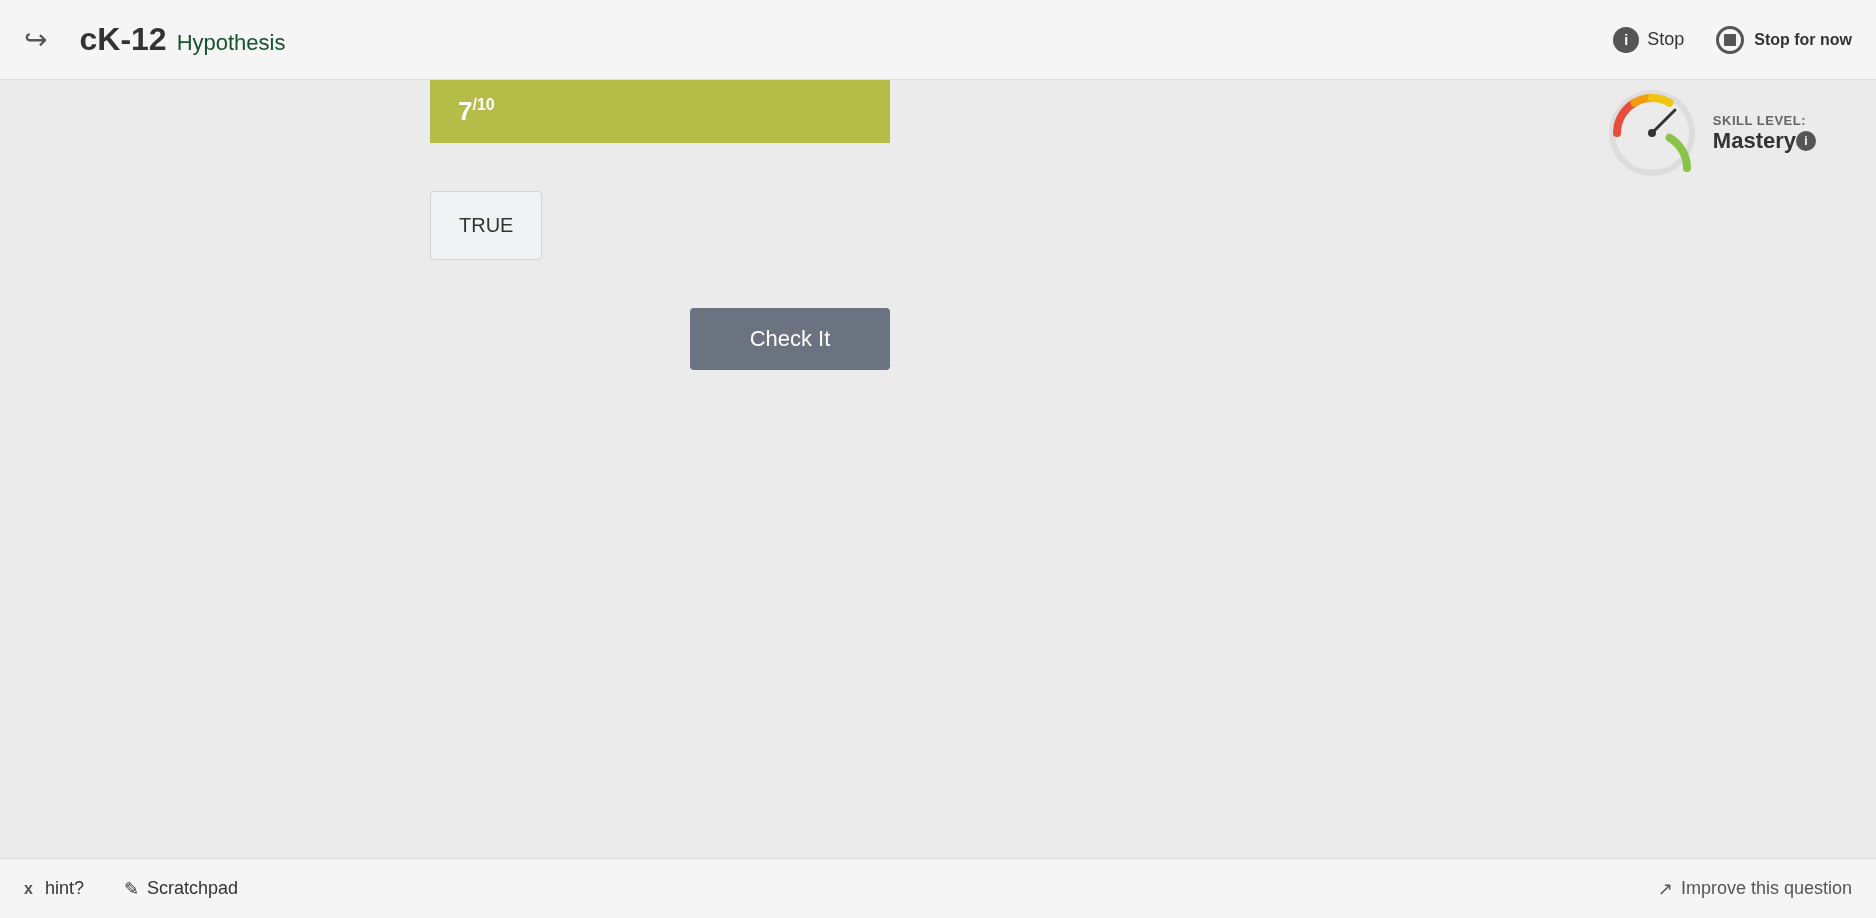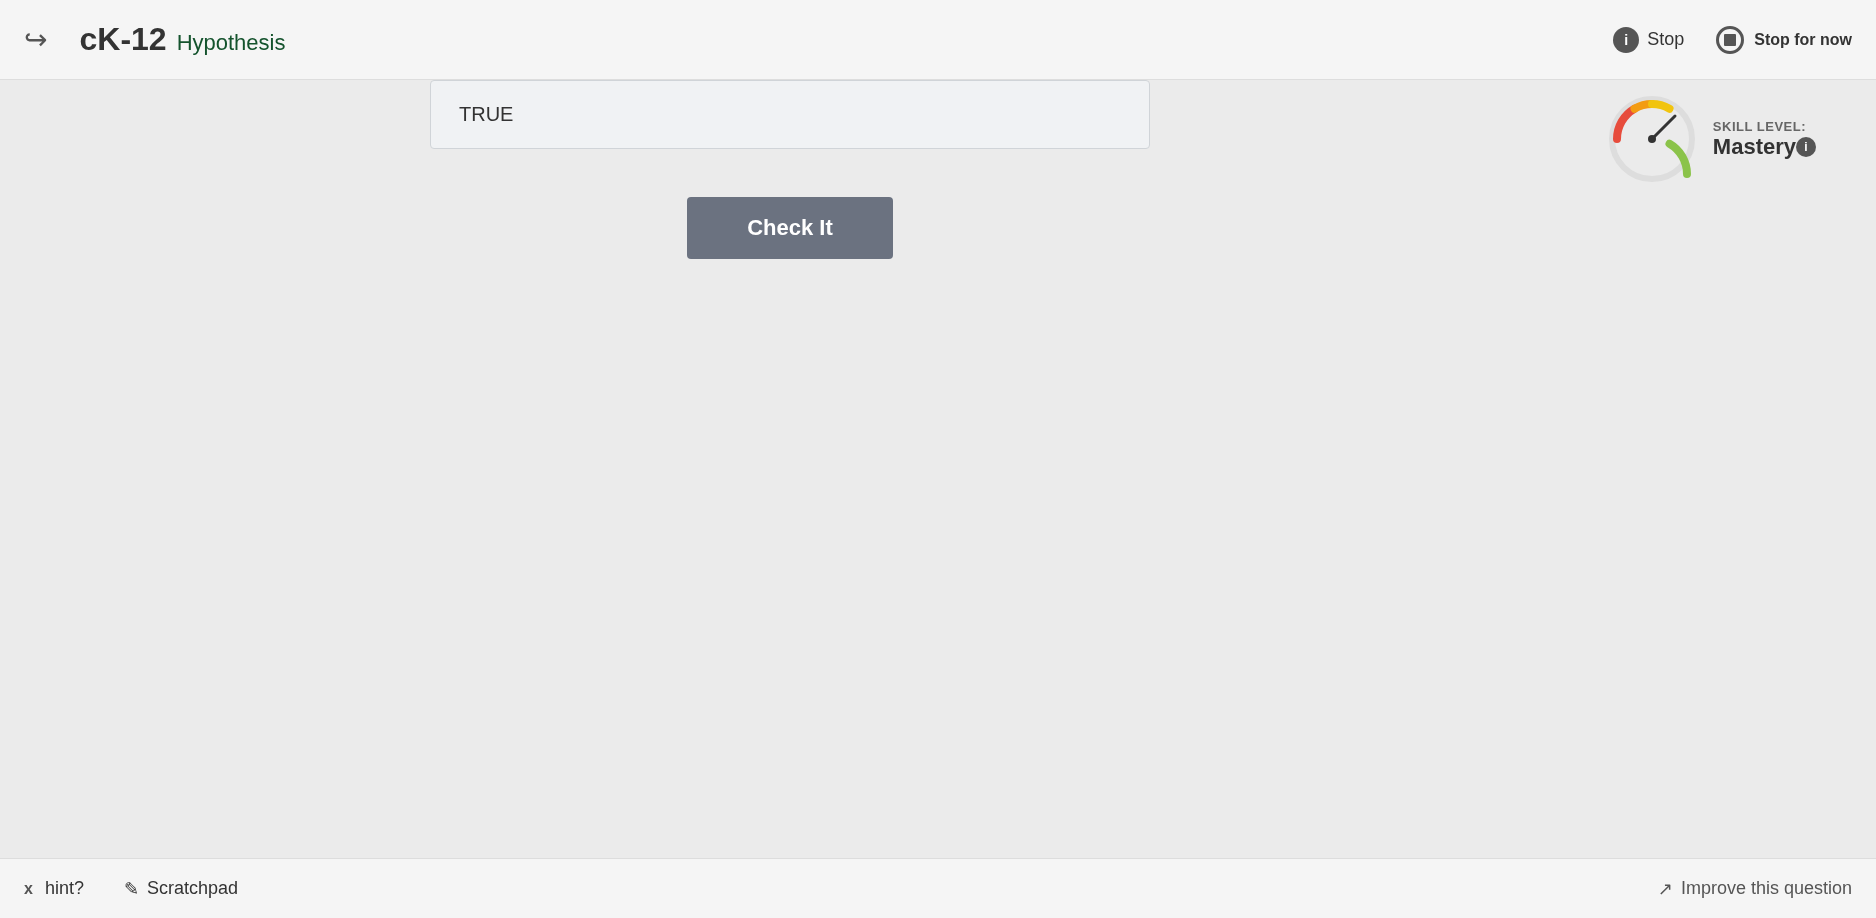--- a/index.html
+++ b/index.html
@@ -142,21 +142,21 @@
       font-size: 22px;
       color: #333;
       line-height: 1.6;
       margin-bottom: 48px;
       max-width: 720px;
     }
 
     
     .answer-options {
       display: flex;
-      flex-direction: column;
+      flex-direction: row;
       gap: 16px;
       max-width: 720px;
       margin-bottom: 48px;
     }
     .answer-option {
       background: #f0f2f4;
       border: 1px solid #d0d4d8;
       border-radius: 4px;
       padding: 22px 28px;
       font-size: 20px;
@@ -171,30 +171,30 @@
       justify-content: center;
       max-width: 720px;
     }
     .check-btn {
       background: #6b7280;
       color: white;
       border: none;
       border-radius: 4px;
       padding: 18px 60px;
       font-size: 22px;
-      font-weight: 700;
+      font-weight: 400;
       cursor: pointer;
       transition: background 0.15s;
       text-align: center;
     }
 
     
     .skill-level-widget {
       position: absolute;
-      top: 14px;
+      top: 8px;
       right: 60px;
       display: flex;
       align-items: center;
       gap: 16px;
     }
     .gauge-container {
       position: relative;
       width: 90px;
       height: 90px;
     }
@@ -331,20 +331,23 @@
         <span class="info-icon">i</span>
       </div>
     </div>
   </div>
 
   <div class="left-sidebar"></div>
 
   <div class="center-content">
 
     
+    <div class="progress-bar-container">
+      <span class="progress-text">7<span class="fraction">/10</span></span>
+    </div>
 
     
 
     
     <div class="answer-options">
       <div class="answer-option">
         <span>TRUE</span>
       </div>
     </div>
 

